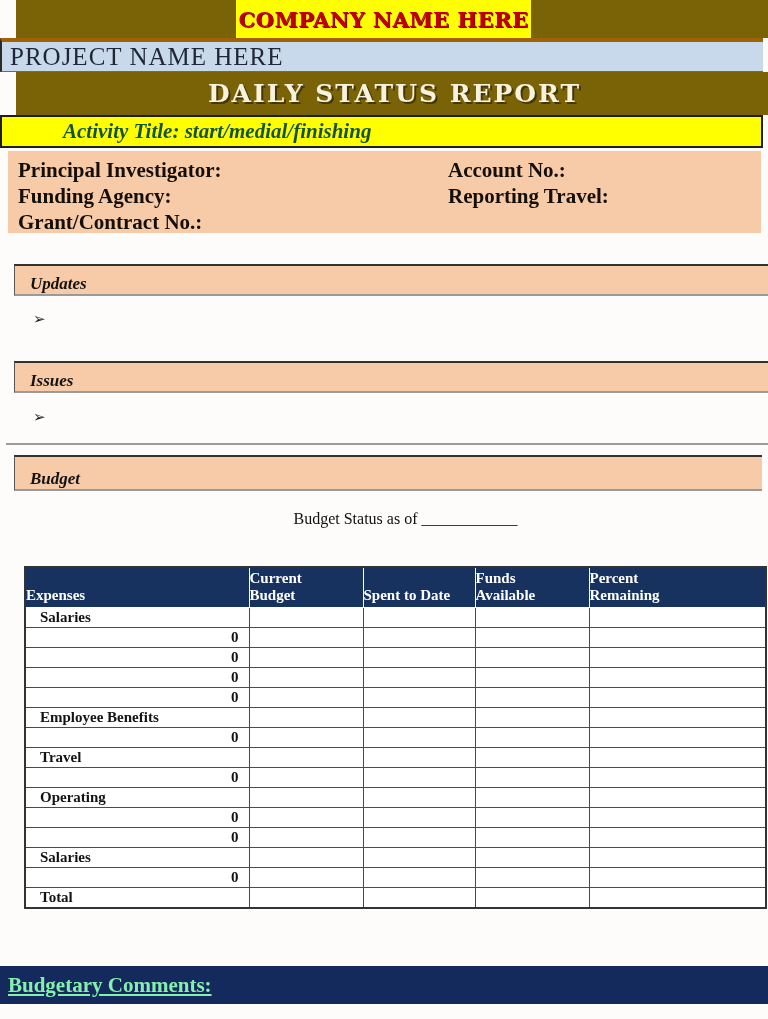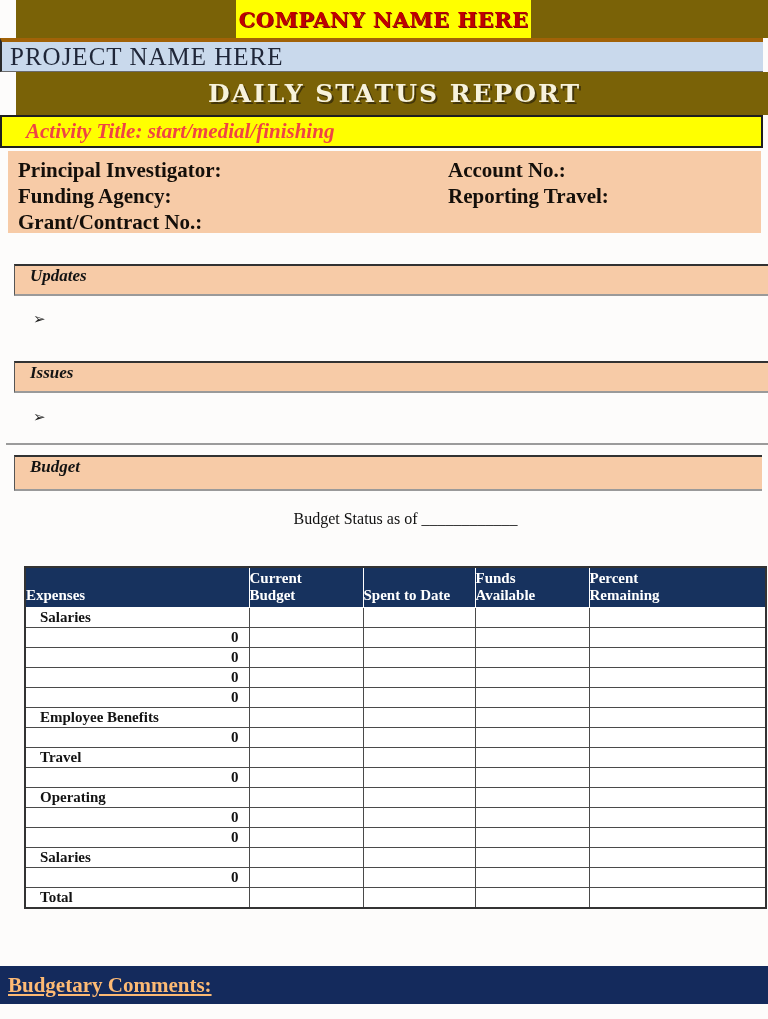--- a/index.html
+++ b/index.html
@@ -30,37 +30,37 @@
   #report-band { top:72px; height:43px; display:flex; align-items:center; justify-content:center; }
   #report-band .txt {
     font-family:"DejaVu Serif", serif; font-weight:bold; font-size:25px;
     color:#f7f2dc; letter-spacing:2px; text-shadow:2px 2px 0 #42350a; white-space:nowrap;
   }
   #activity-bar {
     position:absolute; left:0; top:115px; width:763px; height:33px;
     background:#ffff00; border:2px solid #1f1f1f; display:flex; align-items:center;
   }
   #activity-bar .txt {
-    font-style:italic; font-weight:bold; font-size:21px; color:#ef4444; padding-left:24px; white-space:nowrap;
+    font-style:italic; font-weight:bold; font-size:21px; color:#14532d; padding-left:24px; white-space:nowrap;margin-left:37px;
   }
 
   
   #info-panel {
     position:absolute; left:8px; top:151px; width:753px; height:82px; background:#f7cba7;
   }
   .info-col { position:absolute; top:6px; }
   .info-col.left { left:10px; }
   .info-col.right { left:440px; }
   .info-field { font-weight:bold; font-size:21px; color:#140f0a; line-height:26px; white-space:nowrap; }
 
   
   .section-bar {
     position:absolute; left:14px; width:754px; background:#f7cba7;
     border-top:2px solid #323232; border-bottom:2px solid #9a9a9a; border-left:1px solid #555;
-    display:flex; align-items:flex-start;
+    display:flex; align-items:flex-end;
   }
   .section-bar .txt { font-style:italic; font-weight:bold; font-size:17px; color:#131313; padding-left:15px; }
   #bar-updates { top:264px; height:32px; }
   #bar-issues  { top:361px; height:32px; }
   #bar-budget  { top:455px; height:36px; width:748px; }
   .bullet-line { position:absolute; left:33px; font-size:15px; color:#222; }
   #bullet-updates { top:310px; }
   #bullet-issues  { top:408px; }
   #pre-budget-rule { position:absolute; left:6px; top:443px; width:762px; border-top:2px solid #9b9b9b; }
 
@@ -89,21 +89,21 @@
   td.bb-none { border-bottom:none; }
   td.bt-none { border-top:none; }
   #budget-table { border:2px solid #333; }
 
   
   #footer-bar {
     position:absolute; left:0; top:966px; width:768px; height:38px;
     background:#142a5c; display:flex; align-items:center;
   }
   #footer-bar .txt {
-    color:#fdba74; font-weight:bold; font-size:21px; text-decoration:underline;
+    color:#86efac; font-weight:bold; font-size:21px; text-decoration:underline;
     padding-left:8px; white-space:nowrap;
   }
 </style>
 </head>
 <body>
 
 <div id="page">
 
   <div id="band-top" class="band-olive"></div>
   <div id="company-box">

